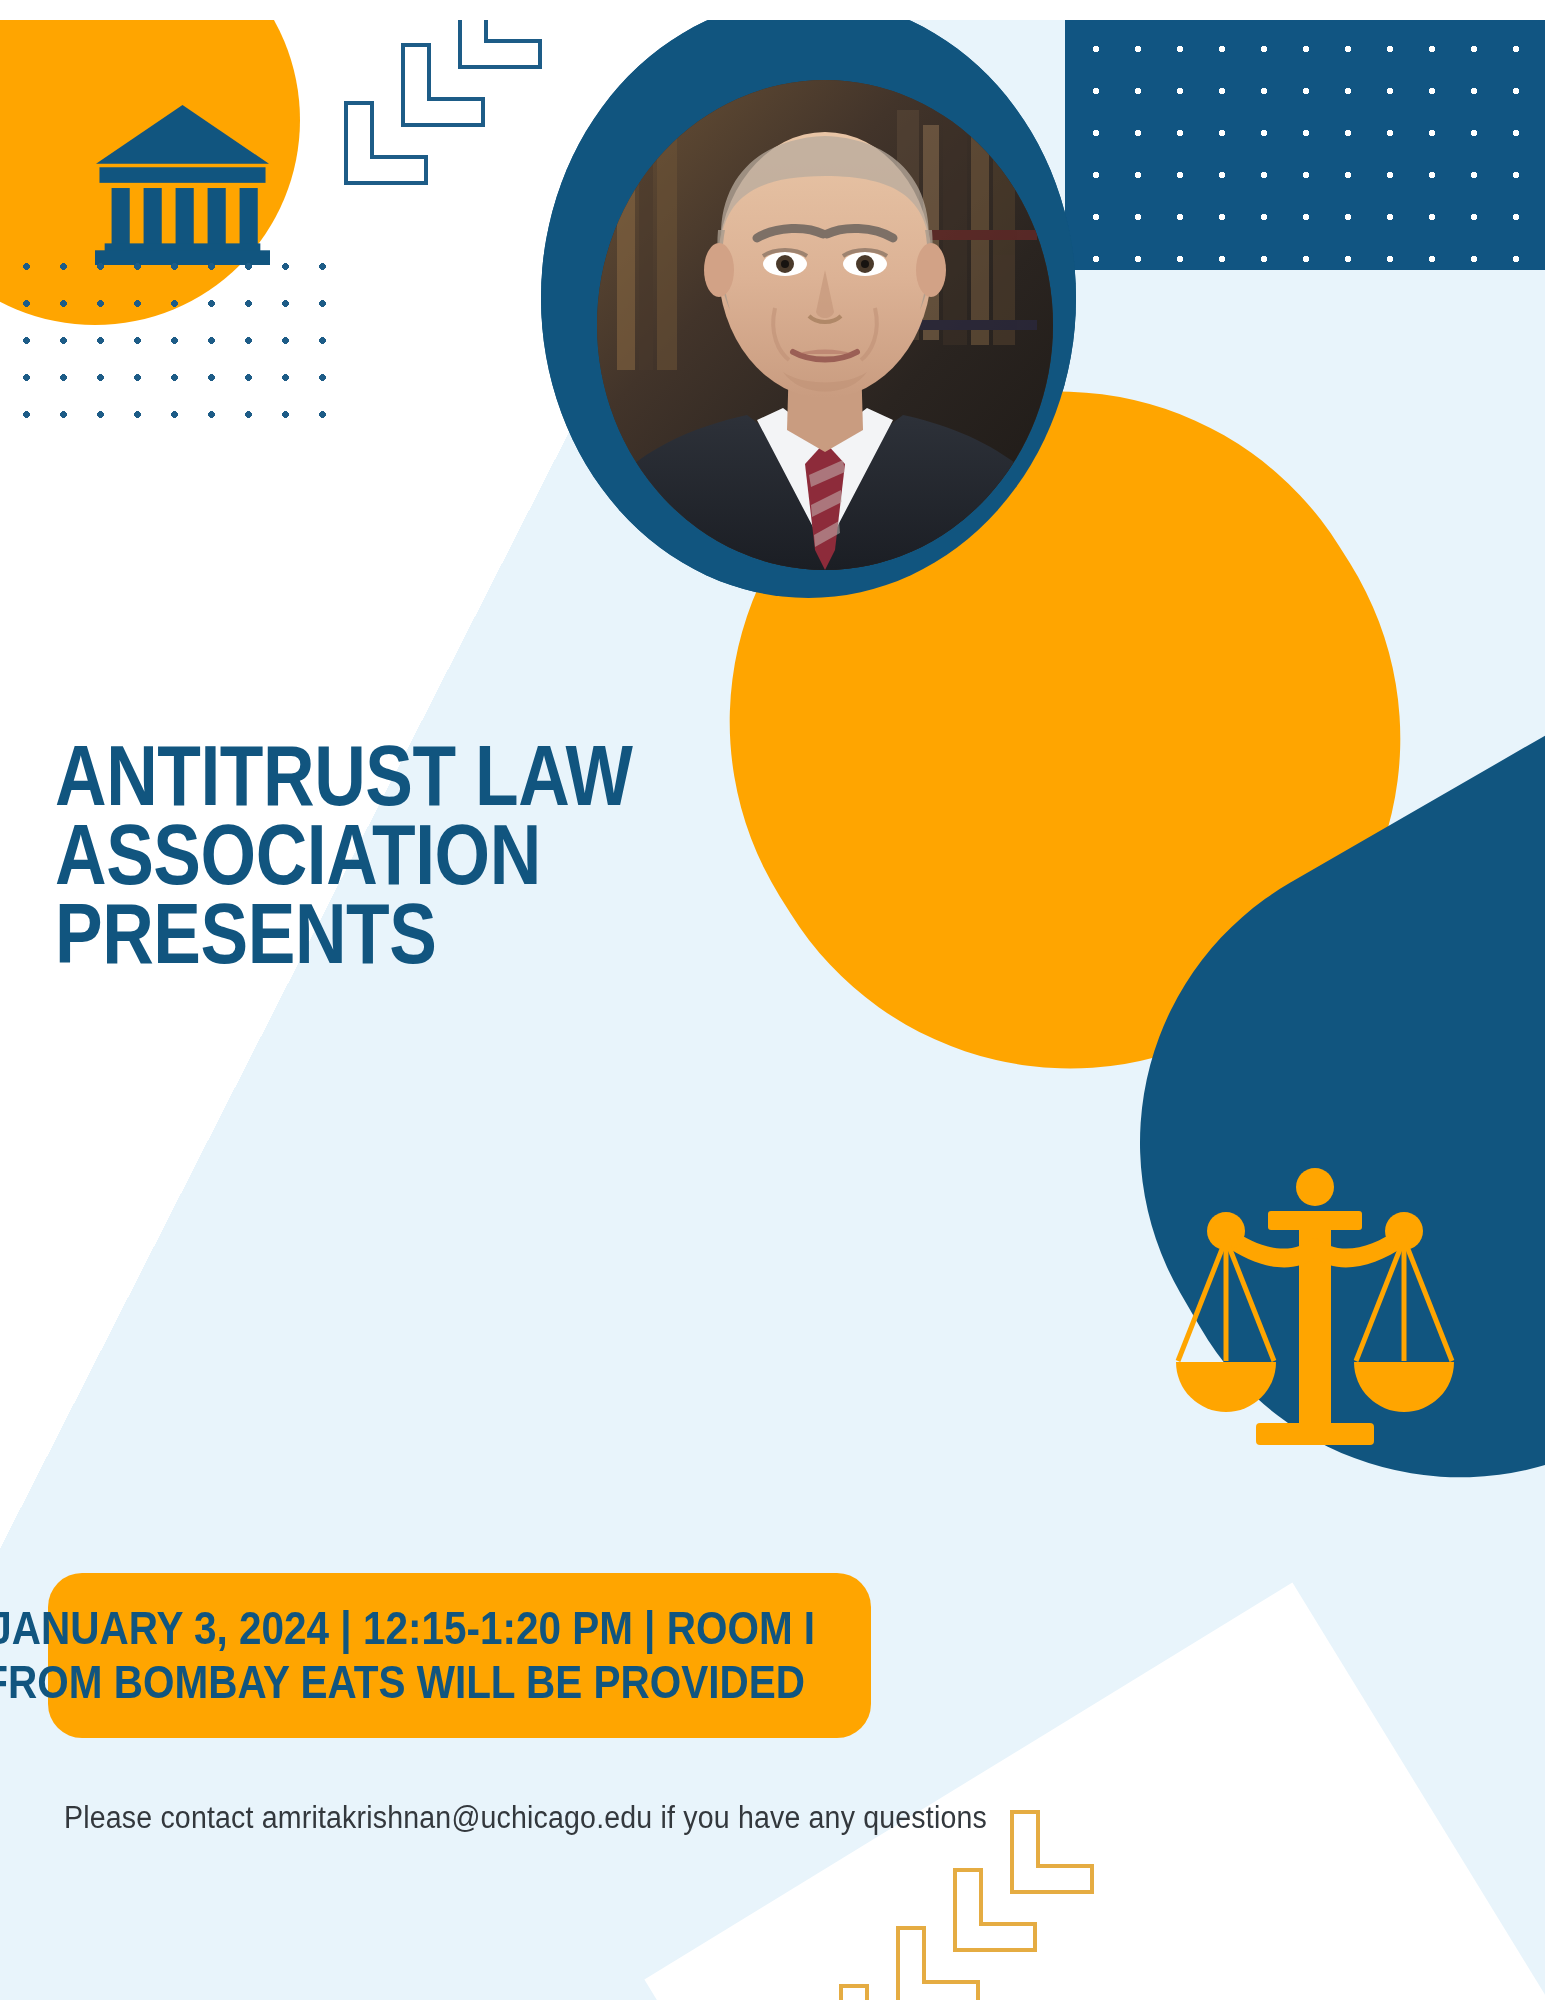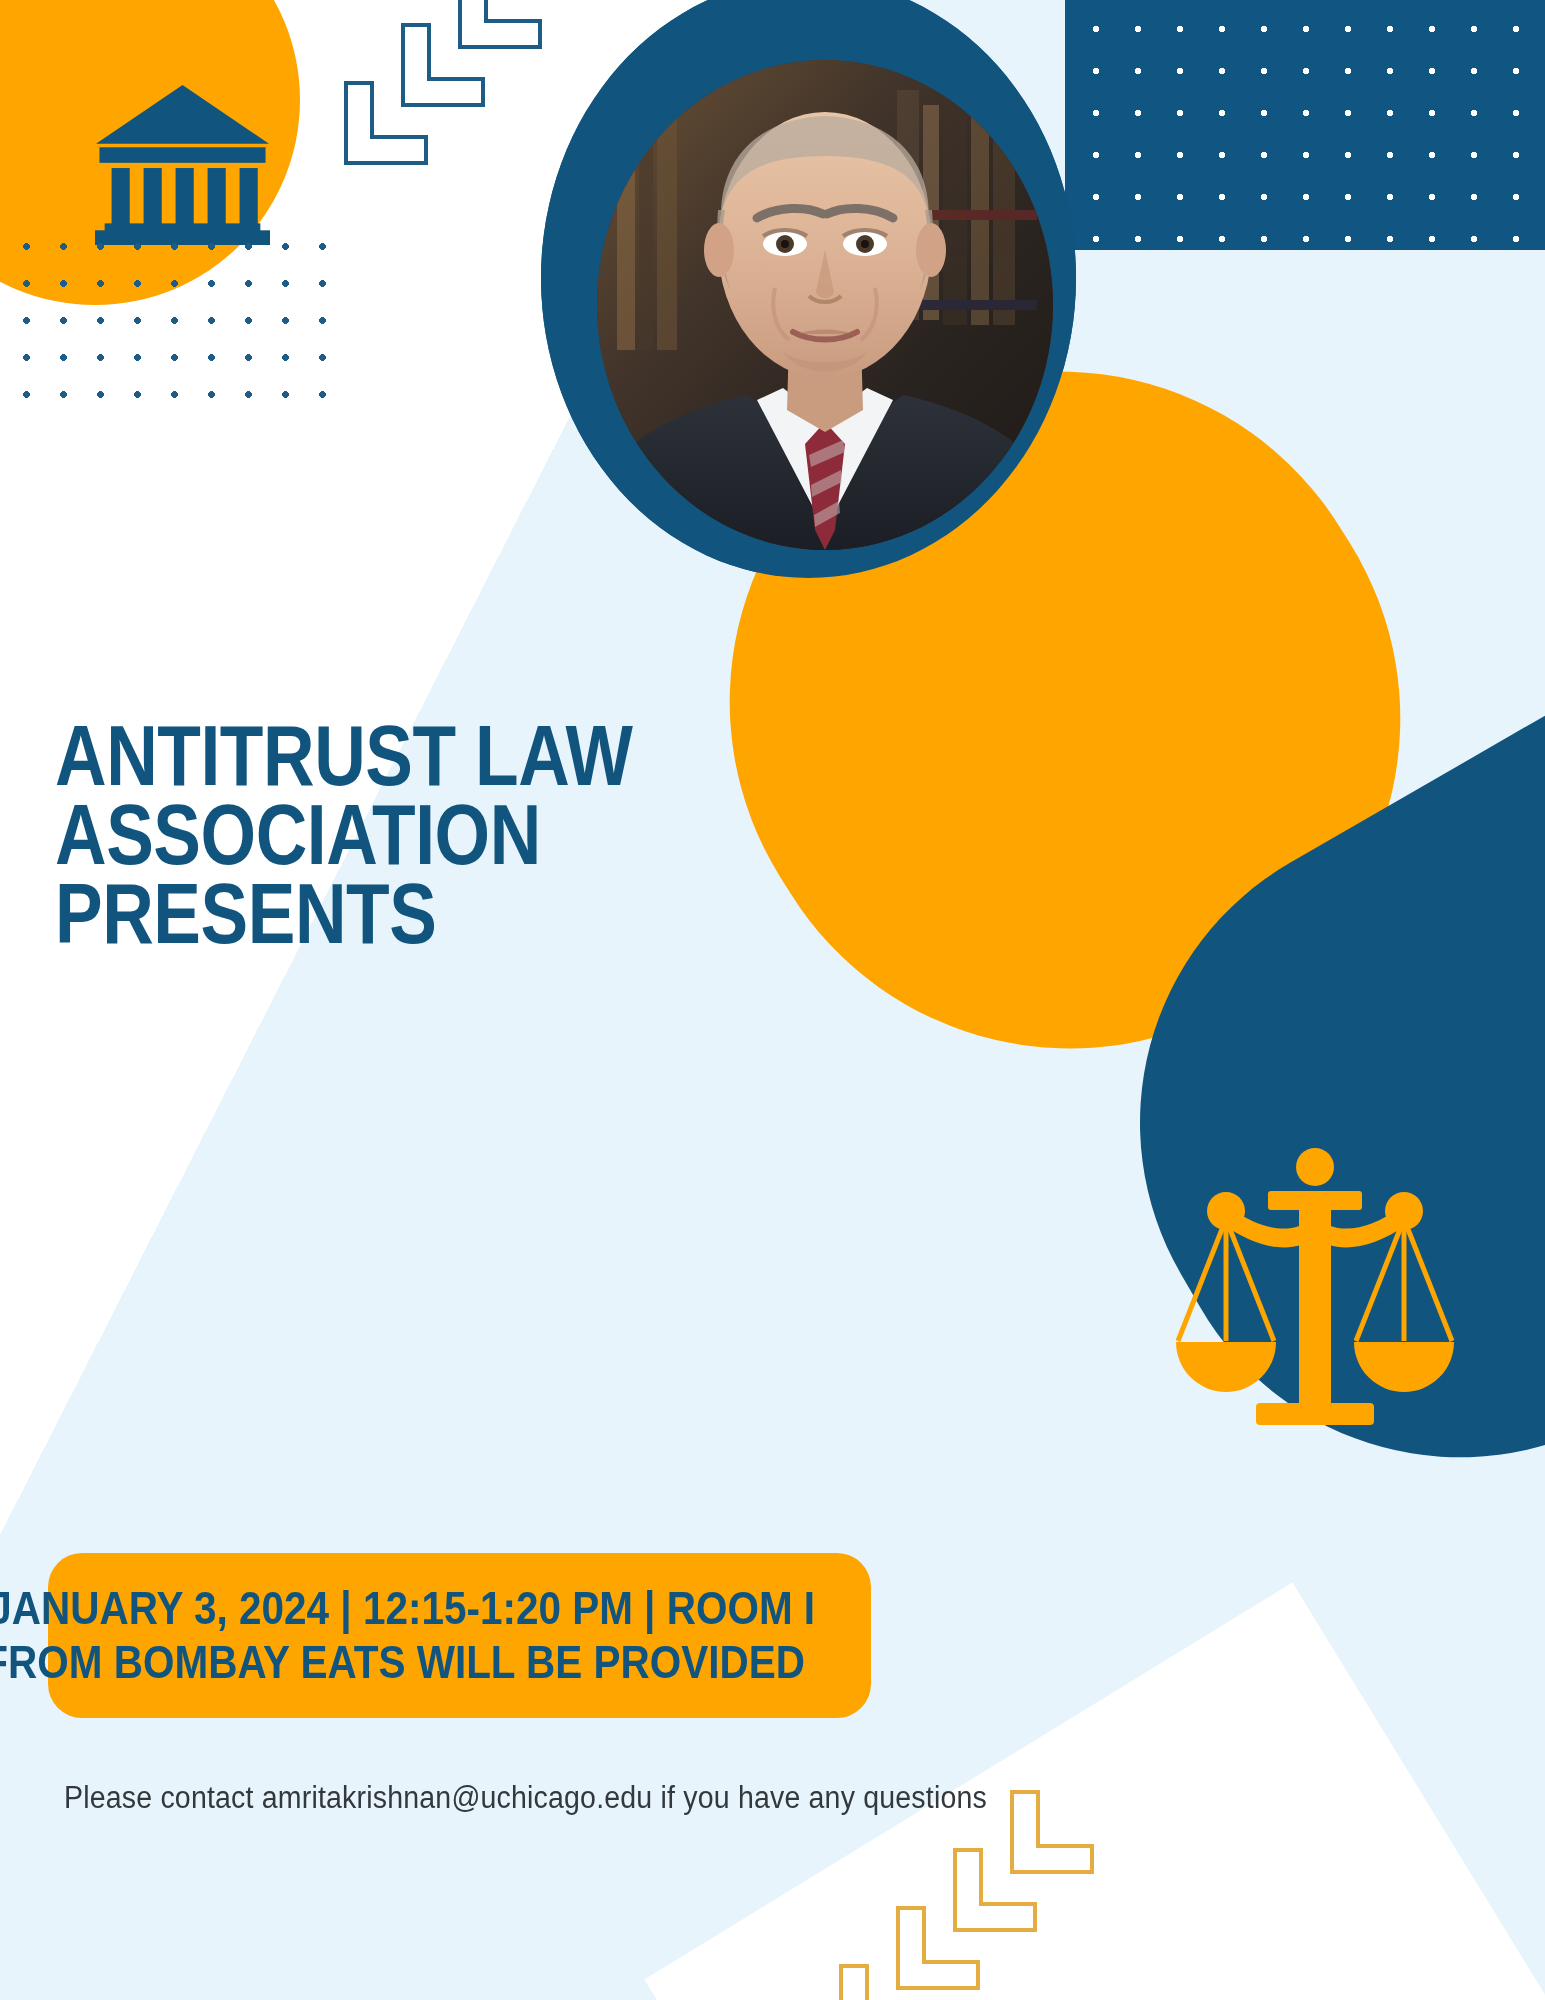--- a/index.html
+++ b/index.html
@@ -3,21 +3,21 @@
 <meta charset="utf-8">
 <style>
   * { margin:0; padding:0; box-sizing:border-box; }
   html, body { width:1545px; height:2000px; }
   body {
     font-family:"Liberation Sans", sans-serif;
     background:#ffffff;
     overflow:hidden;
     position:relative;
   }
-  .flyer { position:absolute; inset:0; overflow:hidden; background:#f0abfc; }
+  .flyer { position:absolute; inset:0; overflow:hidden; background:#f0abfc;margin-top:20px; }
 
   
   .bg-diagonal {
     position:absolute; inset:0;
     background:linear-gradient(117deg, #ffffff 0%, #ffffff 30.5%, #e8f4fb 30.5%, #e8f4fb 100%);
   }
   .bg-corner-white {
     position:absolute; right:-40px; bottom:-60px; width:760px; height:560px;
     background:#ffffff;
     transform:rotate(-31.5deg);

